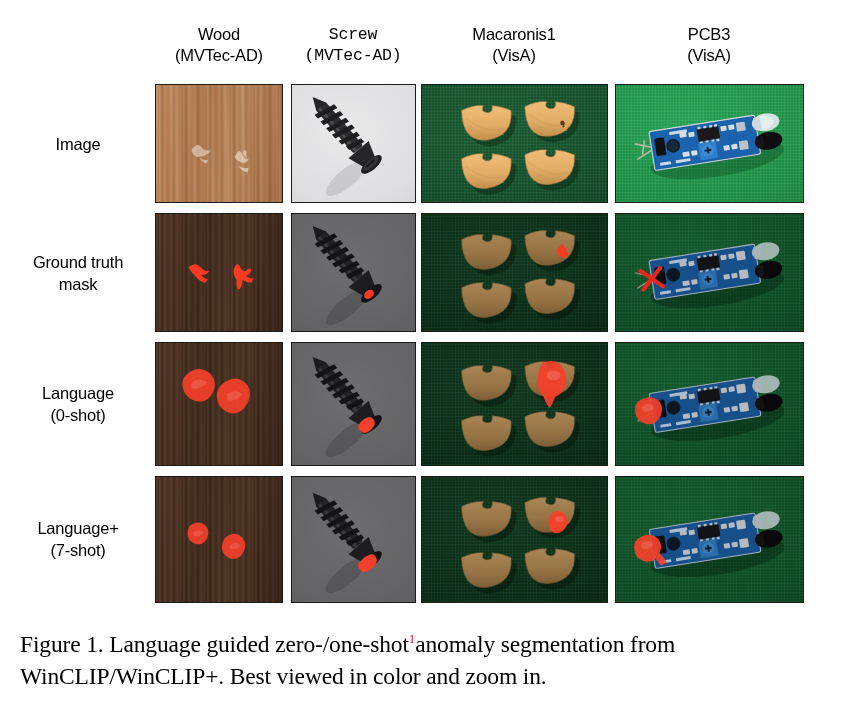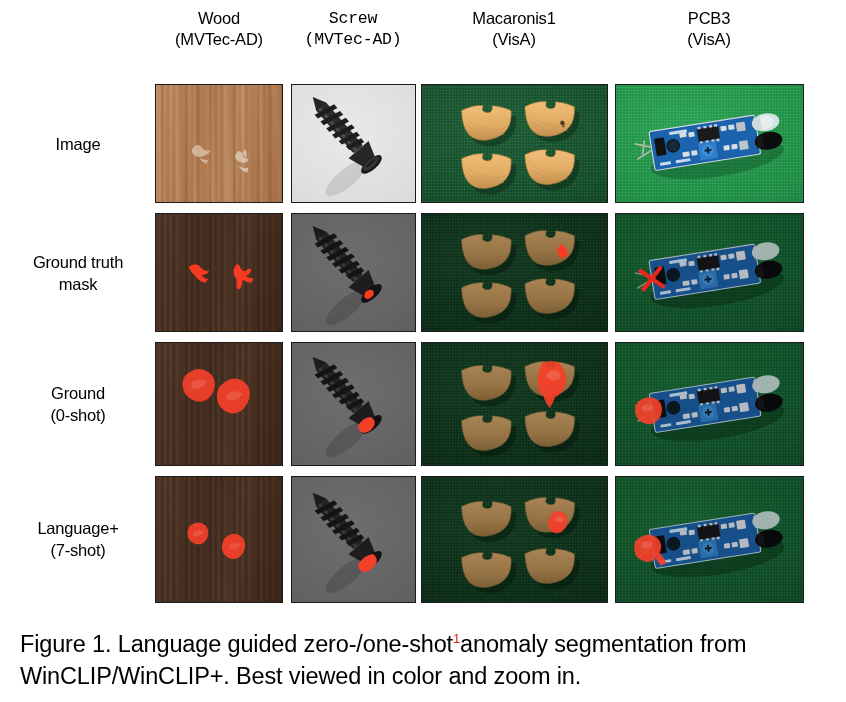--- a/index.html
+++ b/index.html
@@ -20,21 +20,21 @@
   #figure {
     position: absolute;
     left: 0; top: 0;
     width: 846px;
     height: 702px;
   }
 
   
   .col-headers {
     position: absolute;
-    left: 0; top: 8px;
+    left: 0; top: 24px;
     width: 760px;
     height: 64px;
     padding-left: 33px;
   }
   .col-header {
     position: absolute;
     text-align: center;
     font-size: 16.5px;
     line-height: 21px;
     font-weight: 400;
@@ -145,21 +145,21 @@
   }
 
   .inner-svg { position: absolute; left: 0; top: 0; width: 100%; height: 100%; display: block; }
 
   
   .caption {
     position: absolute;
     left: 20px;
     top: 628px;
     width: 812px;
-    font-family: Liberation Sans, sans-serif;
+    font-family: Liberation Serif, serif;
     font-size: 23.5px;
     line-height: 32px;
     color: #000;
     letter-spacing: -0.15px;
   }
   .caption sup {
     font-size: 13px;
     vertical-align: super;
     line-height: 0;
   }
@@ -189,21 +189,21 @@
   </div>
 
   <div class="row-label" style="top:133px;">
     <span>Image</span>
   </div>
   <div class="row-label" style="top:251px;">
     <span>Ground truth</span>
     <span class="l2">mask</span>
   </div>
   <div class="row-label" style="top:382px;">
-    <span>Ground</span>
+    <span>Language</span>
     <span class="l2">(0-shot)</span>
   </div>
   <div class="row-label" style="top:517px;">
     <span>Language+</span>
     <span class="l2">(7-shot)</span>
   </div>
 
   <div class="cell tex-wood" style="left:155px; top:84px; width:128px; height:119px;">
     <svg class="inner-svg" viewBox="0 0 128 119" preserveAspectRatio="none">
       <g opacity="0.55" fill="#efe3d4">

